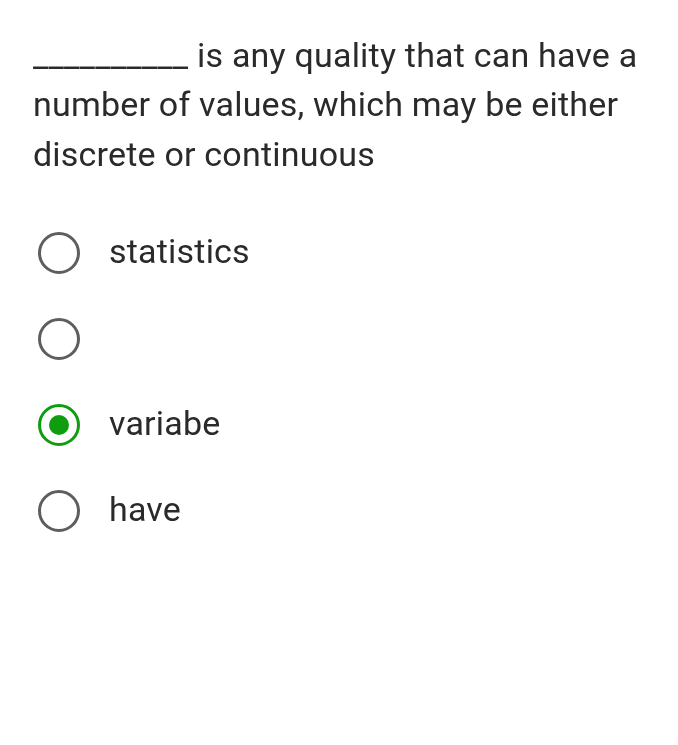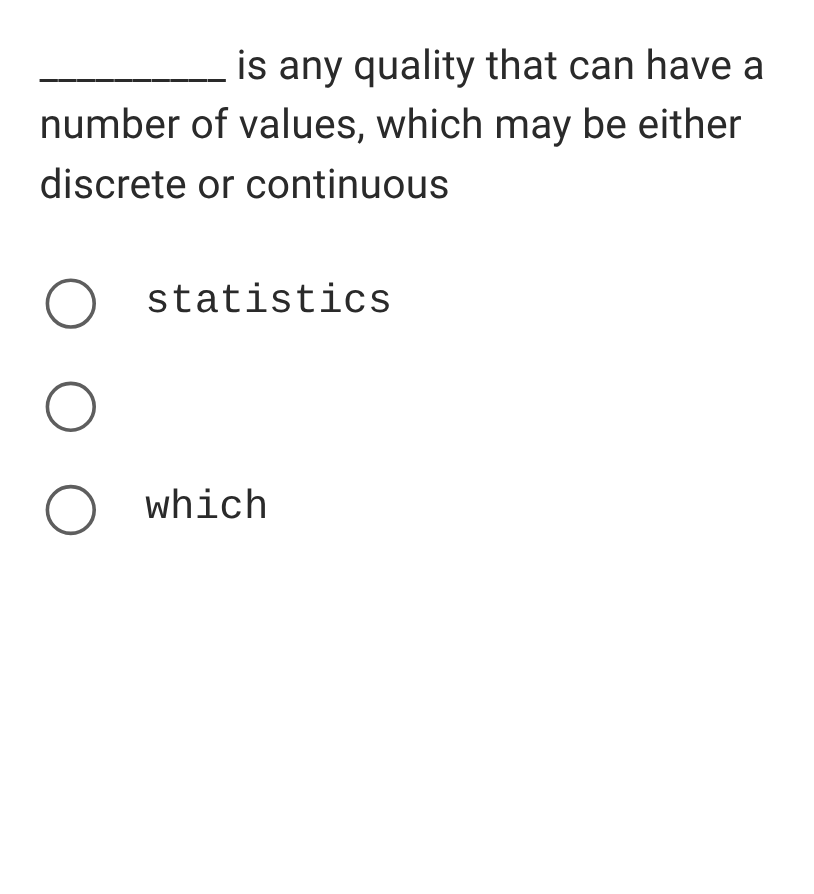--- a/index.html
+++ b/index.html
@@ -23,24 +23,22 @@
       letter-spacing: 0.2px;
     }
     .options {
       display: flex;
       flex-direction: column;
       gap: 40px;
       padding-left: 2px;
     }
     .option {
       display: flex;
-      align-items: center;
-      gap: 40px;
+      gap: 28px;
       cursor: pointer;
-      font-family: Liberation Mono, monospace;
     }
     .radio {
       width: 42px;
       height: 42px;
       flex-shrink: 0;
       position: relative;
     }
     .radio-outer {
       width: 42px;
       height: 42px;
@@ -80,21 +78,28 @@
     </div>
     <div class="option-label">statistics</div>
   </div>
 
   <div class="option">
     <div class="radio">
       <div class="radio-outer"></div>
     </div>
   </div>
 
+  <div class="option">
+    <div class="radio">
+      <div class="radio-outer selected"></div>
+      <div class="radio-inner"></div>
+    </div>
+    <div class="option-label">variabe</div>
+  </div>
 
   <div class="option">
     <div class="radio">
       <div class="radio-outer"></div>
     </div>
-    <div class="option-label">which</div>
+    <div class="option-label">have</div>
   </div>
 
 </div>
 
 </body></html>

